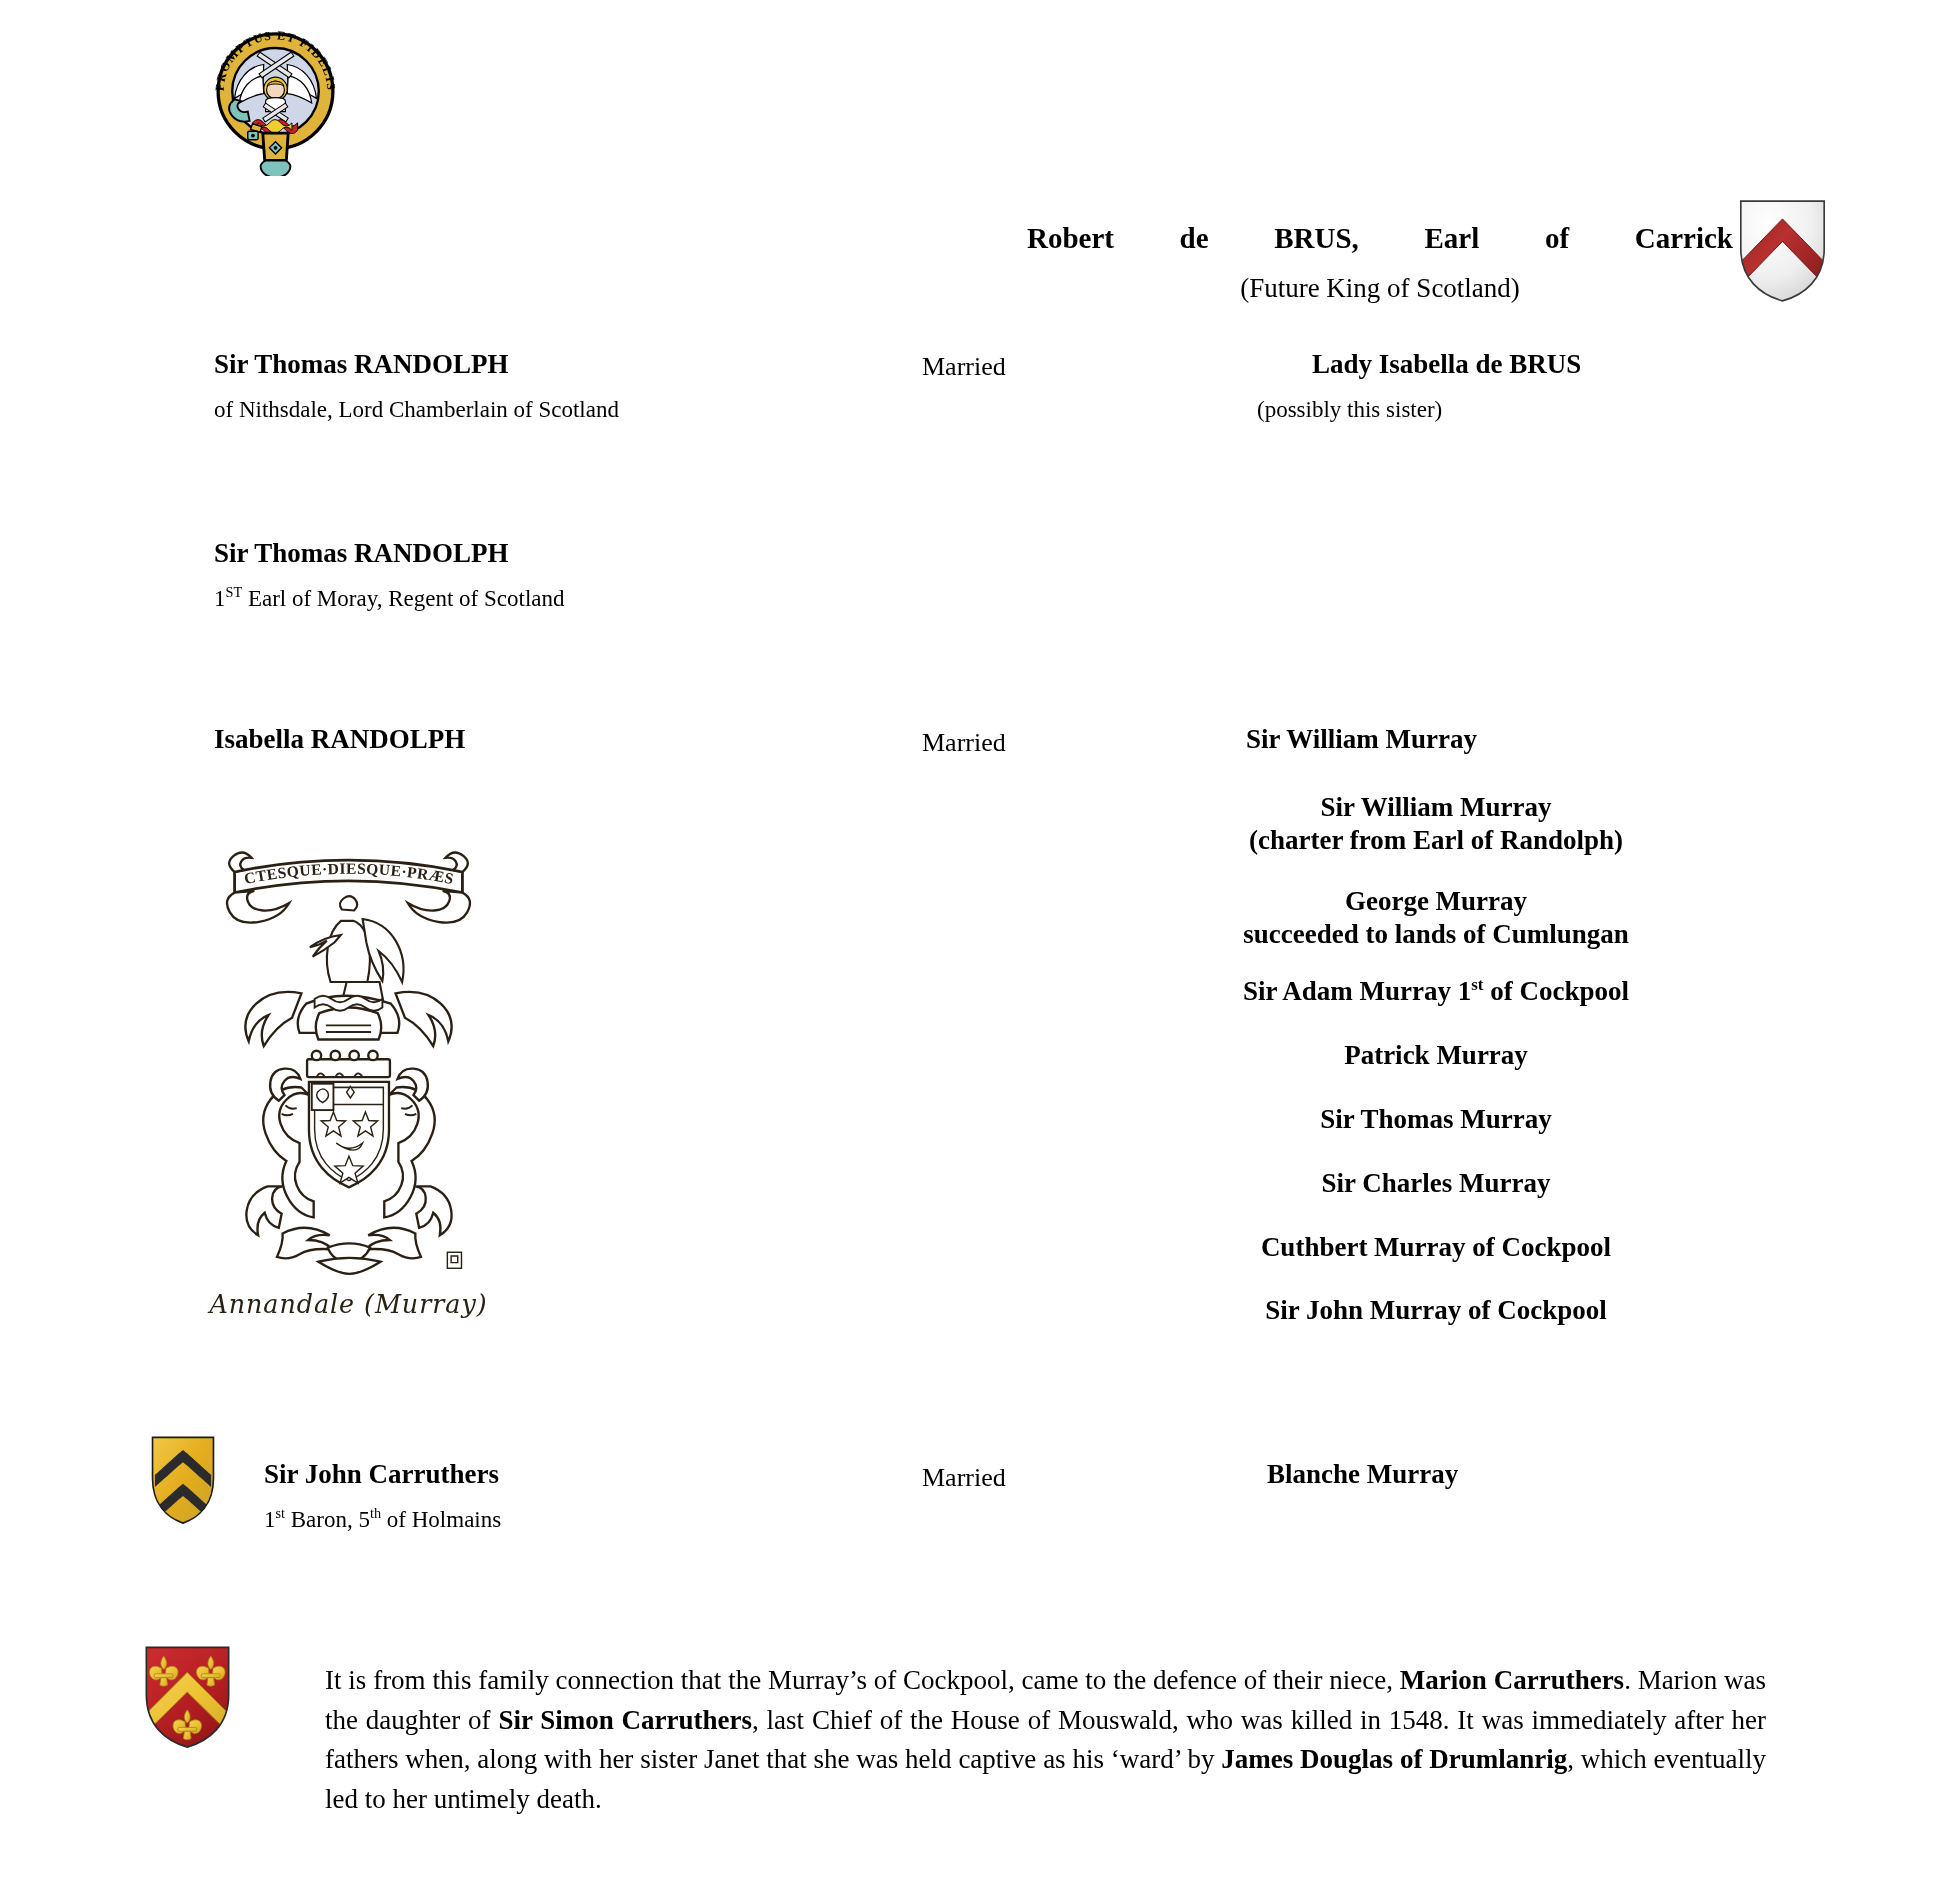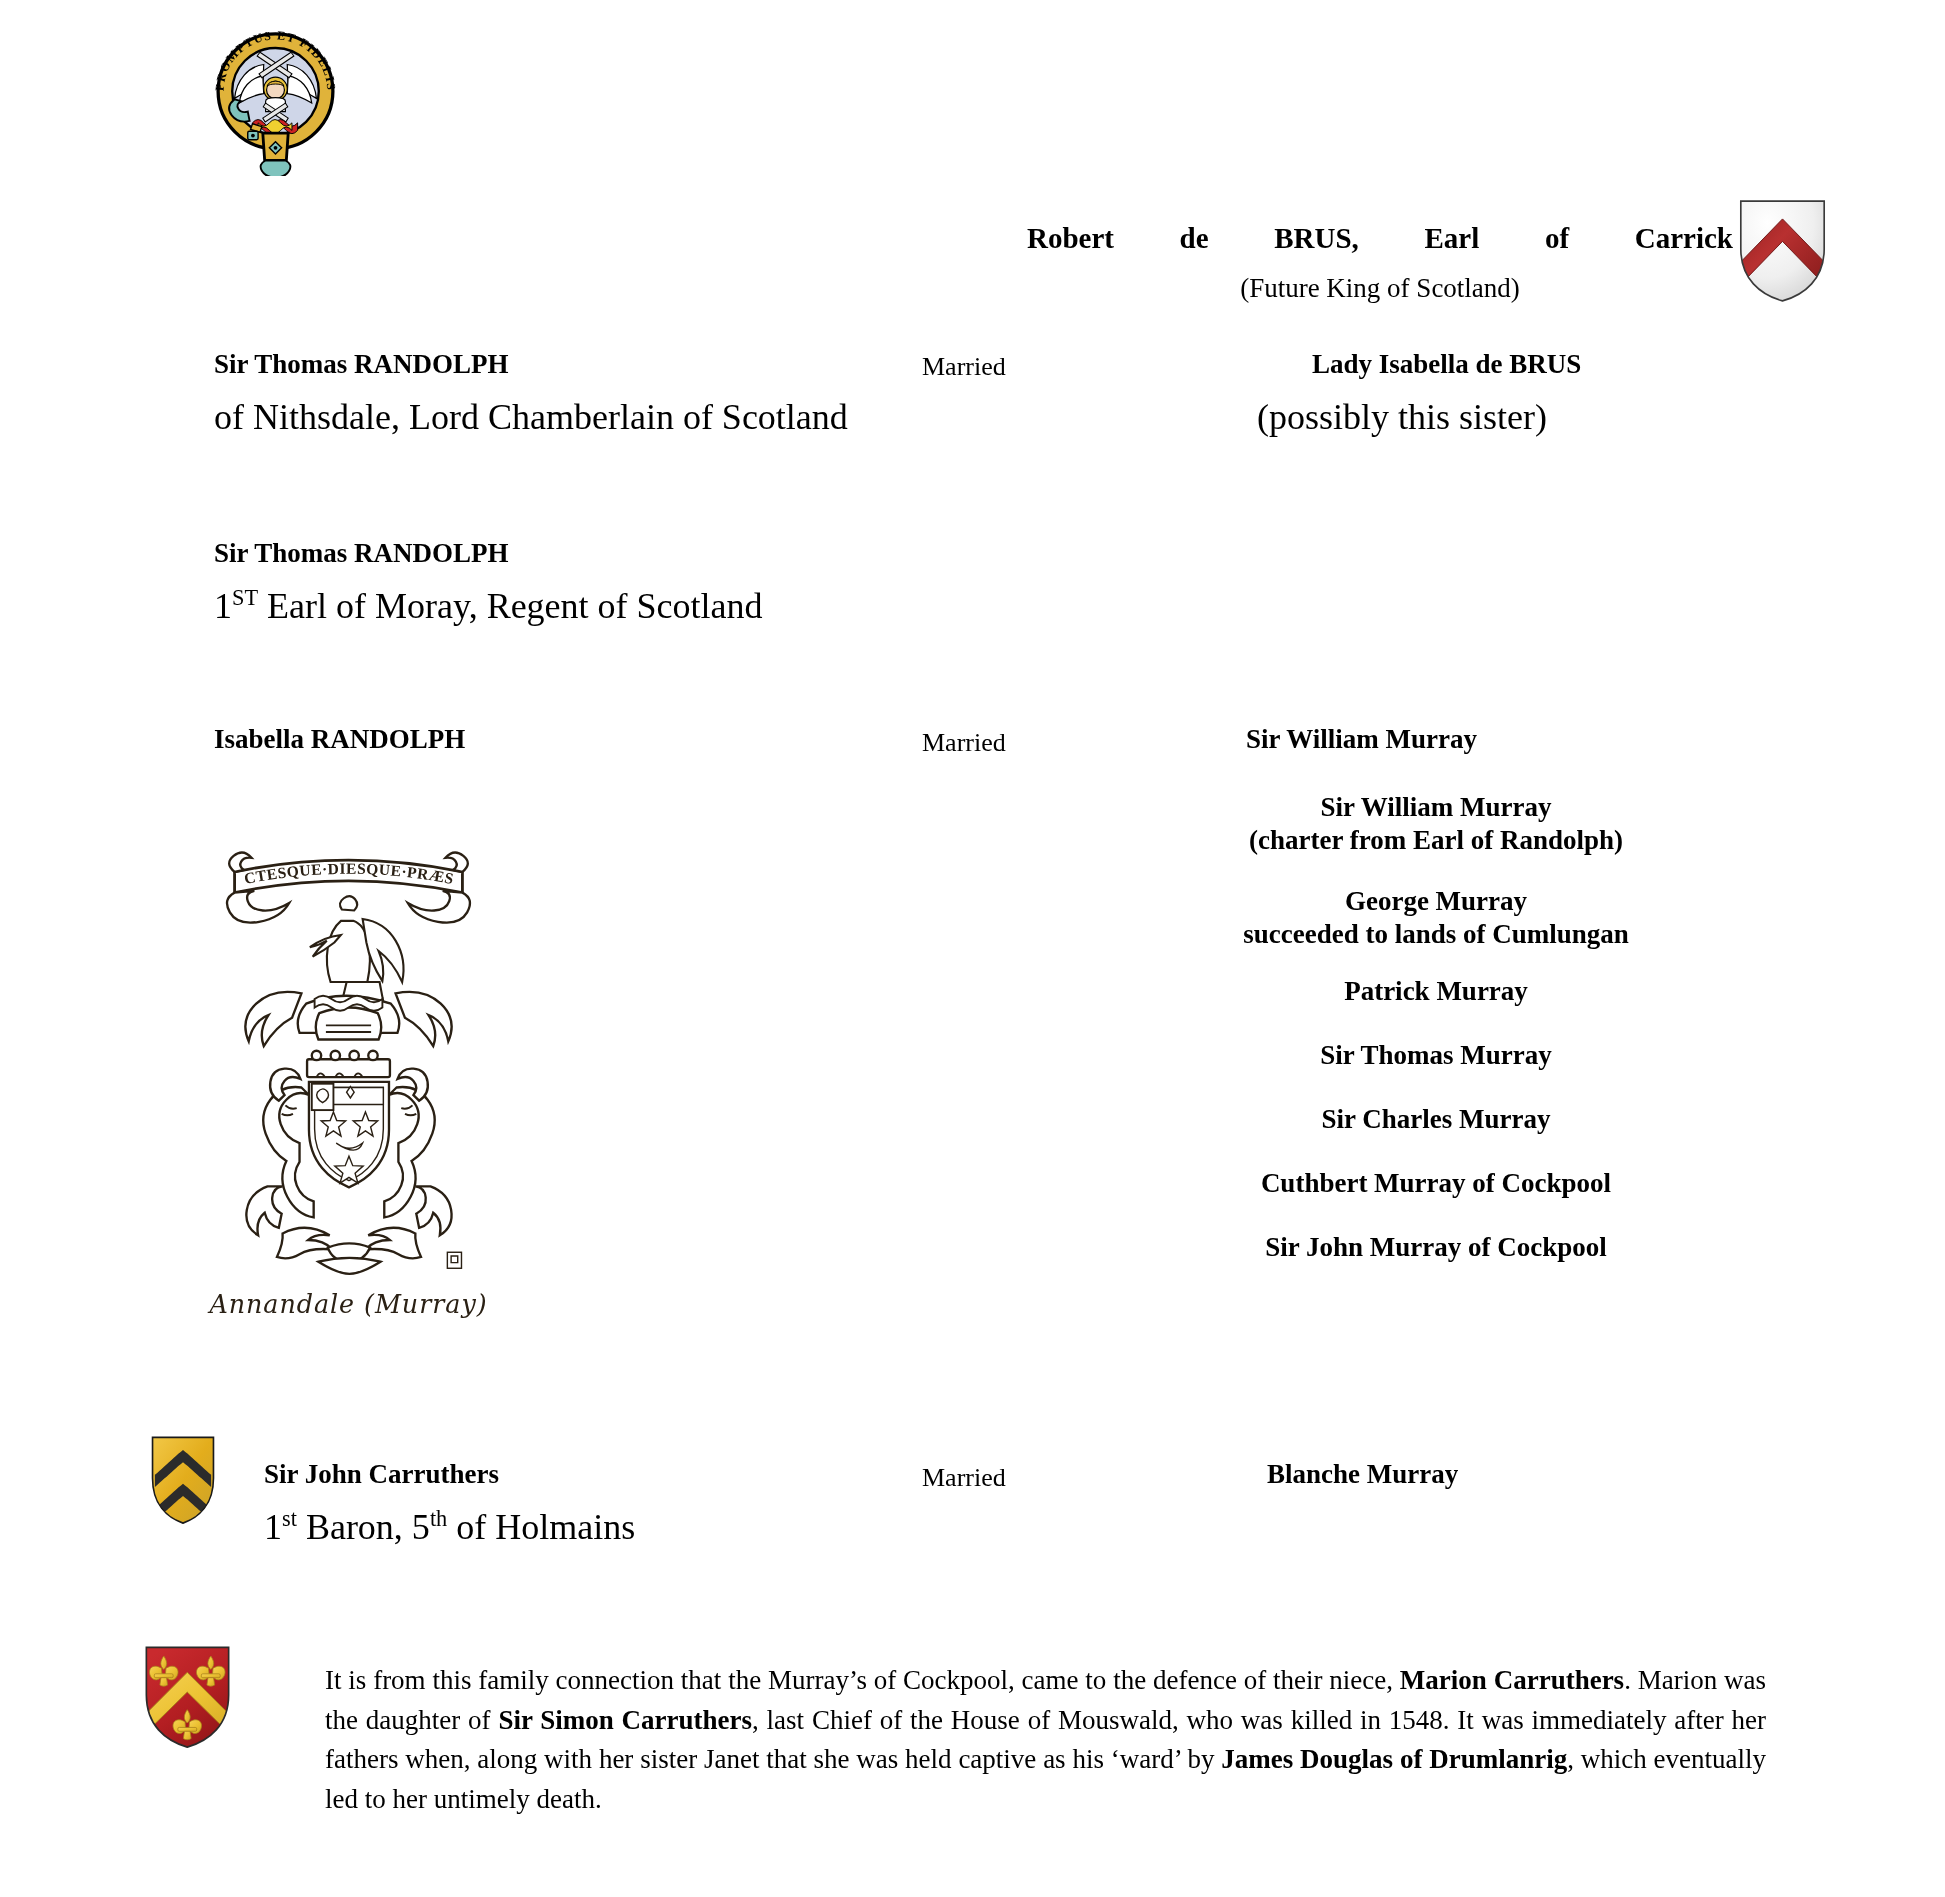--- a/index.html
+++ b/index.html
@@ -27,21 +27,21 @@
   .tblock { position: absolute; }
 
   .name-bold {
     font-weight: bold;
     font-size: 27px;
     line-height: 1.18;
     white-space: nowrap;
   }
   .name-sub {
     font-weight: normal;
-    font-size: 36px;
+    font-size: 23px;
     line-height: 1.18;
     white-space: nowrap;
   }
   .married-lbl {
     font-weight: normal;
     font-size: 26px;
     line-height: 1.18;
     white-space: nowrap;
   }
 
@@ -314,20 +314,23 @@
   <div class="murray-item" style="margin-bottom:28px;">
     <div>Sir William Murray</div>
     <div>(charter from Earl of Randolph)</div>
   </div>
 
   <div class="murray-item" style="margin-bottom:24px;">
     <div>George Murray</div>
     <div>succeeded to lands of Cumlungan</div>
   </div>
 
+  <div class="murray-item" style="margin-bottom:31px;">
+    <div><span>Sir Adam Murray 1</span><sup class="ord">st</sup><span> of Cockpool</span></div>
+  </div>
 
   <div class="murray-item" style="margin-bottom:31px;margin-top:20px;">
     <div>Patrick Murray</div>
   </div>
 
   <div class="murray-item" style="margin-bottom:31px;">
     <div>Sir Thomas Murray</div>
   </div>
 
   <div class="murray-item" style="margin-bottom:31px;">

